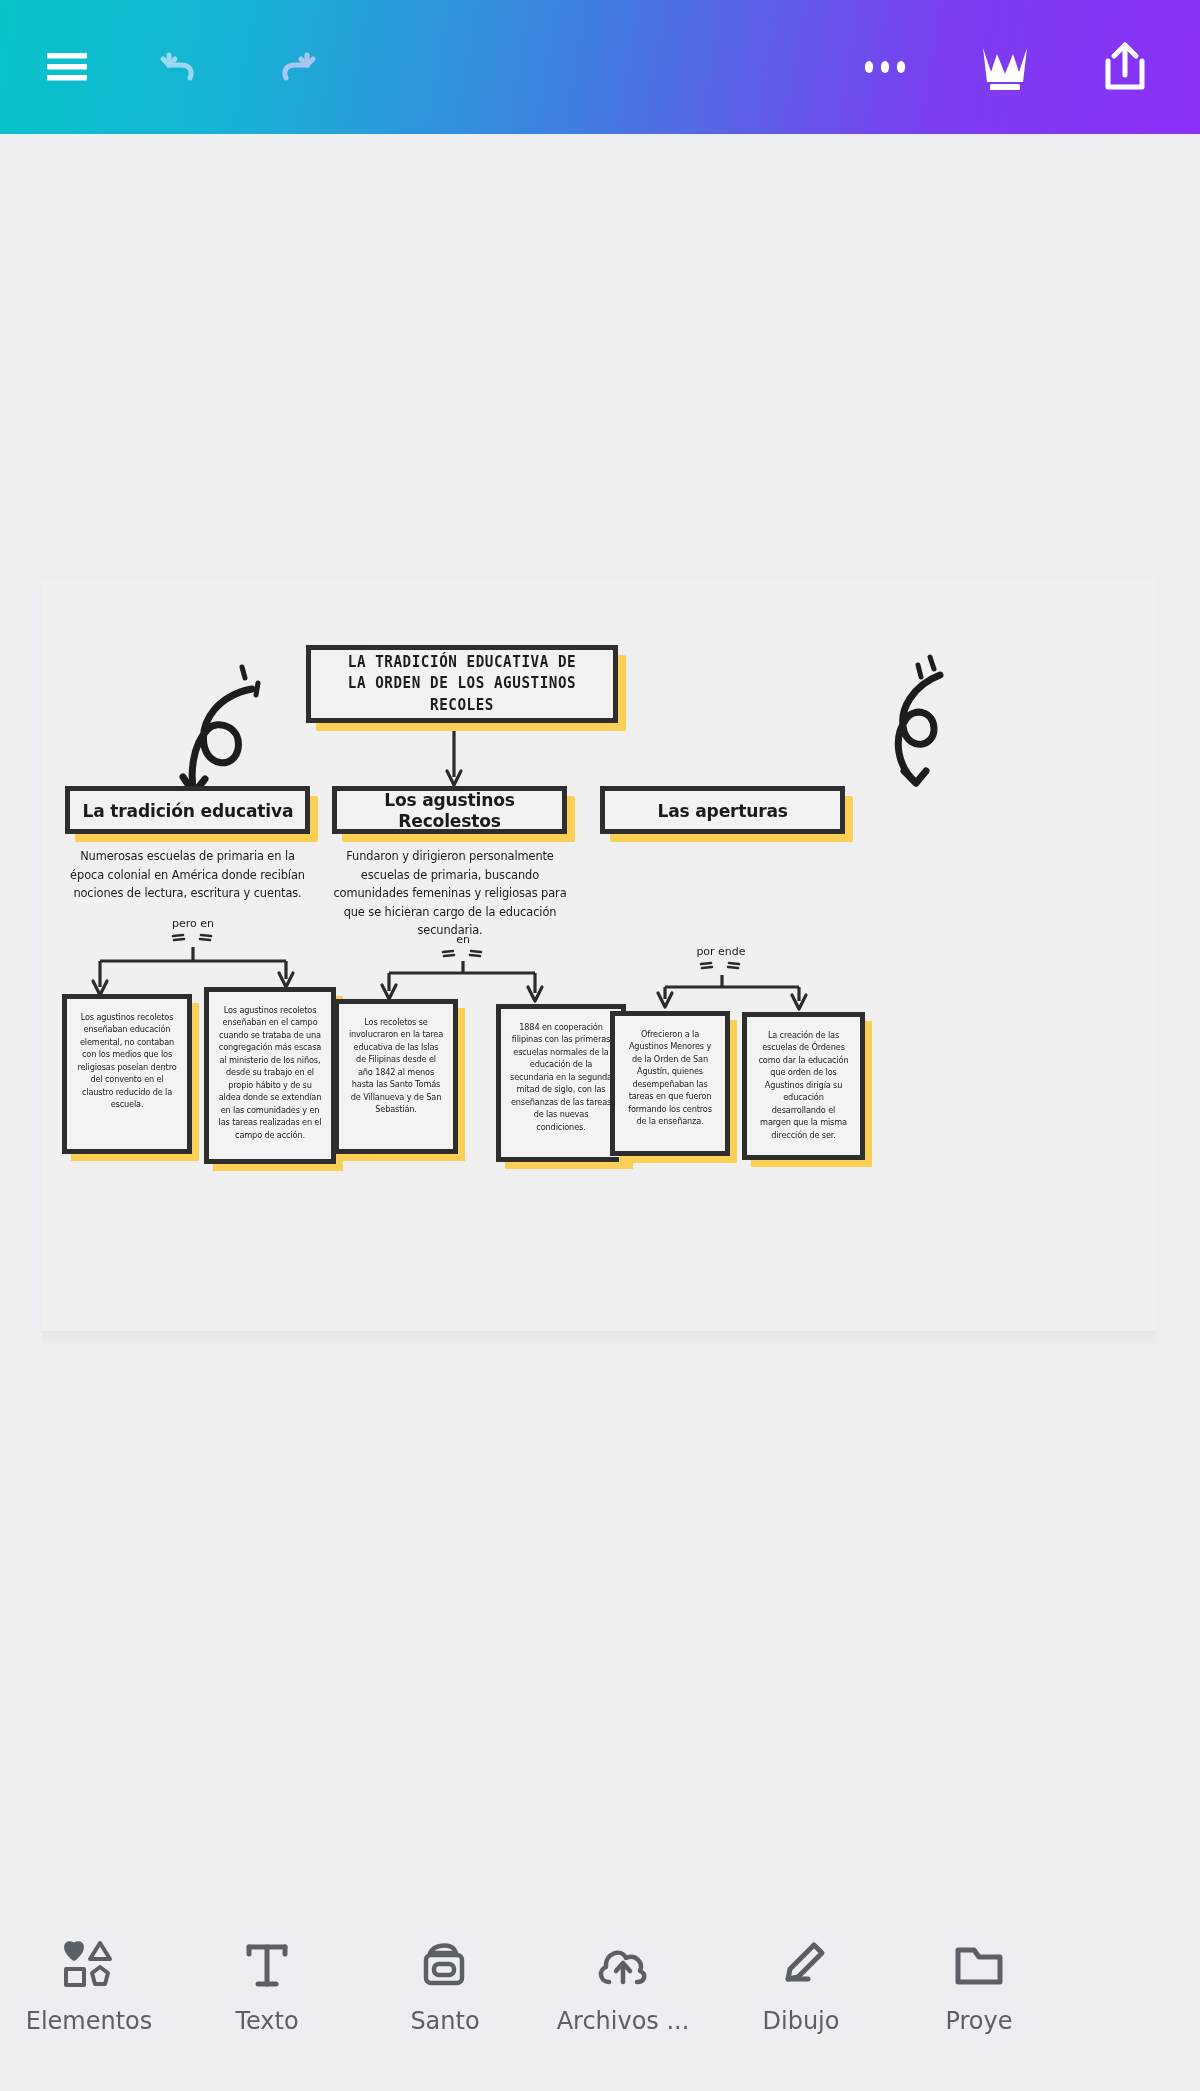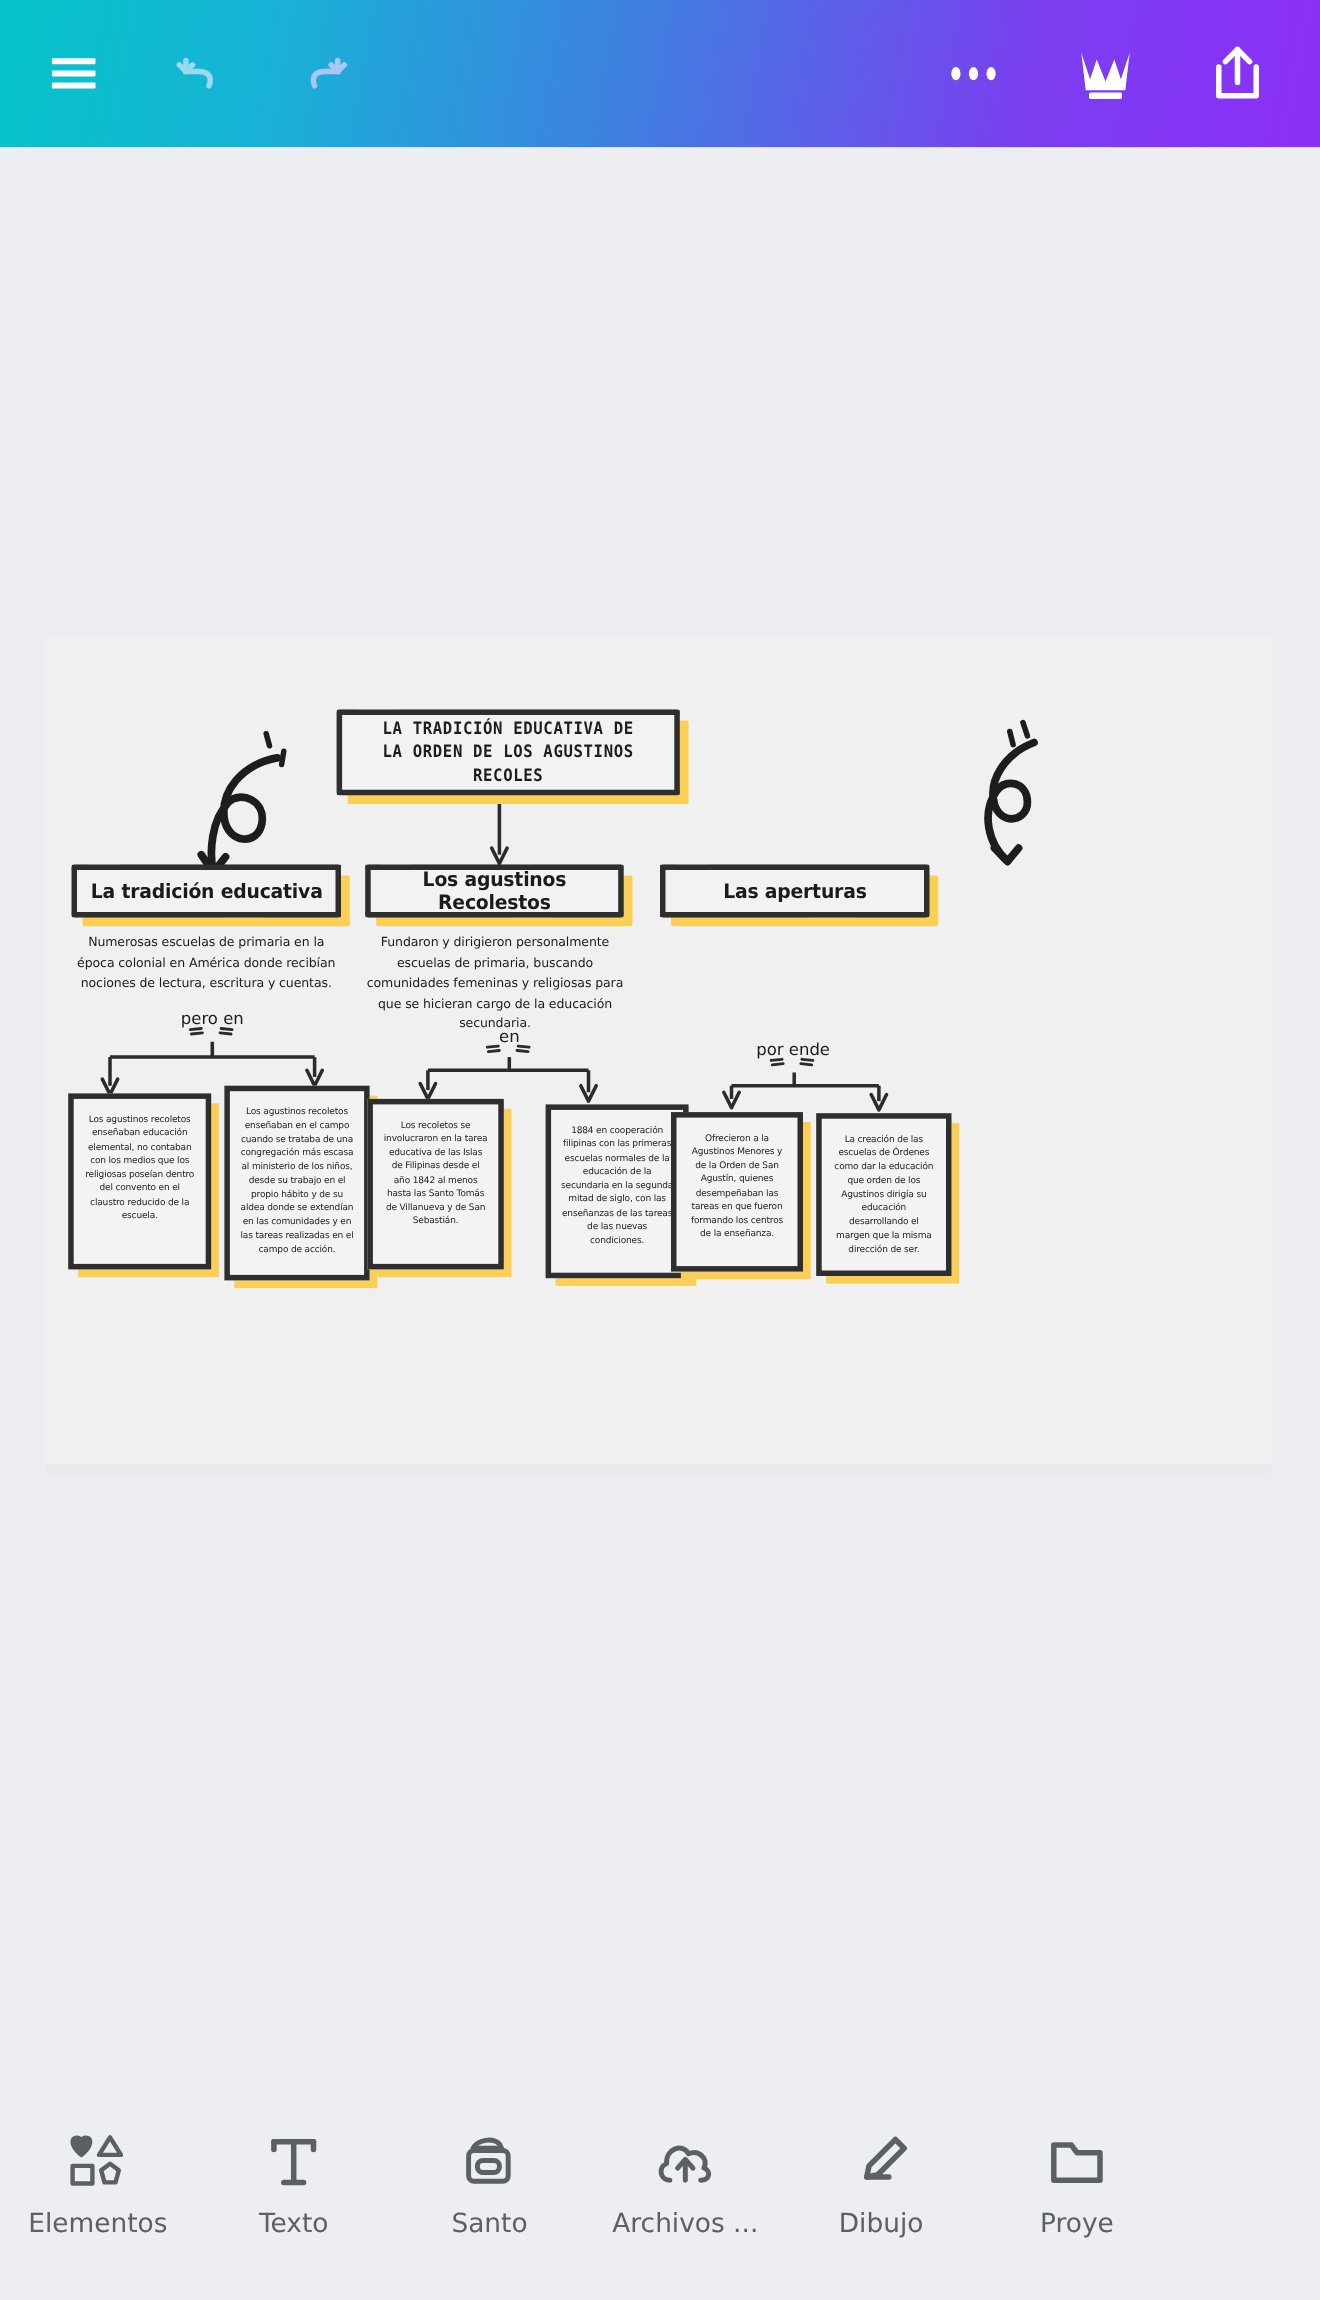--- a/index.html
+++ b/index.html
@@ -109,21 +109,21 @@
     letter-spacing: -0.1px;
   }
   .para.p1 { left: 24px;  top: 268px; width: 243px; }
   .para.p2 { left: 289px; top: 268px; width: 238px; }
   .para.p3 { left: 552px; top: 266px; width: 258px; }
 
   
   .conn-label {
     position: absolute;
     font-family: "DejaVu Sans", sans-serif;
-    font-size: 15px;
+    font-size: 11px;
     color: #1c1c1c;
     text-align: center;
     white-space: nowrap;
   }
   .conn-label.l1 { left: 106px; top: 338px; width: 90px; }
   .conn-label.l2 { left: 391px; top: 354px; width: 60px; }
   .conn-label.l3 { left: 624px; top: 366px; width: 110px; }
   .squiggle { position: absolute; left: 0; width: 100%; top: 14px; }
   .squiggle svg { display: block; margin: 0 auto; }
 

